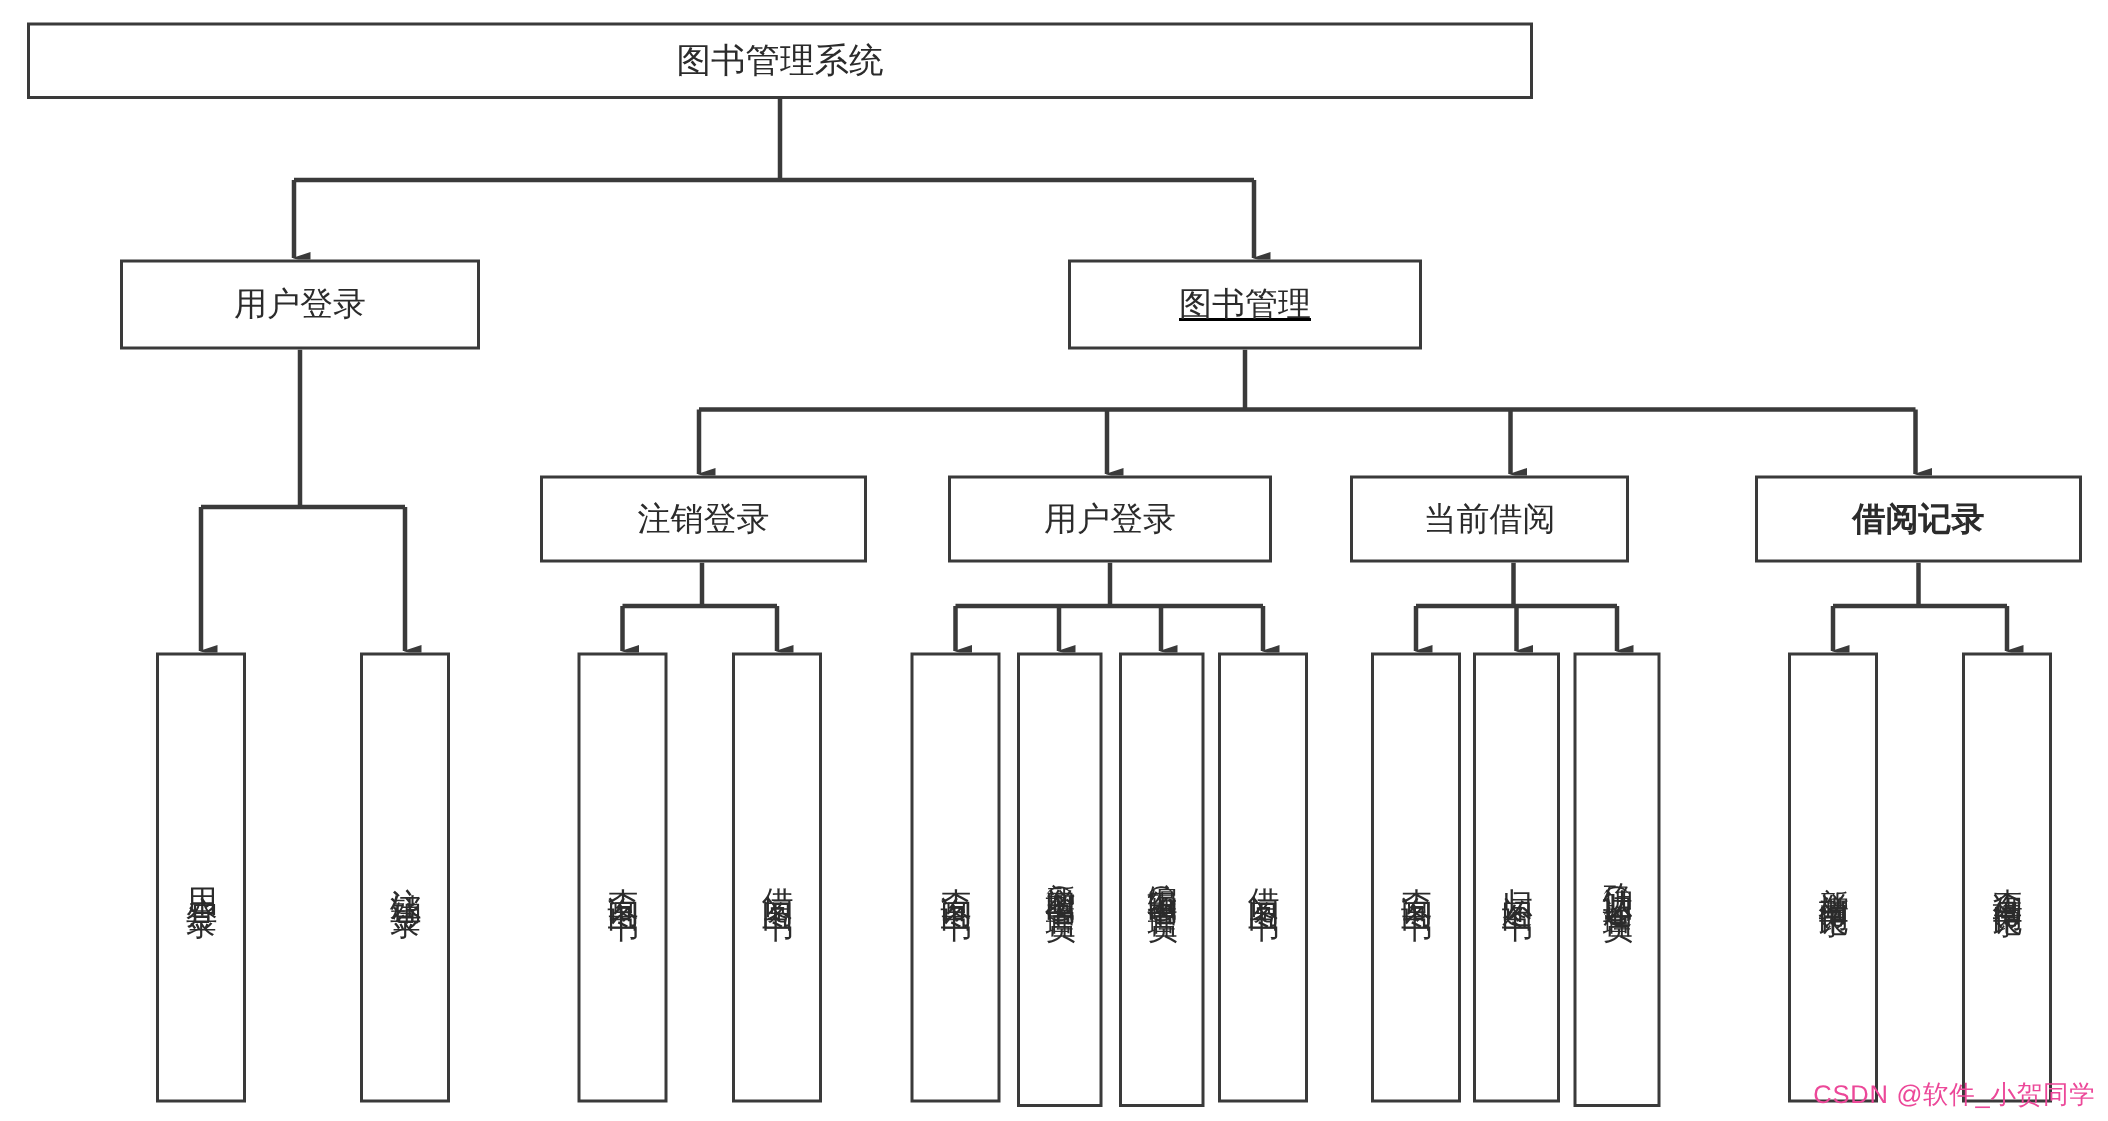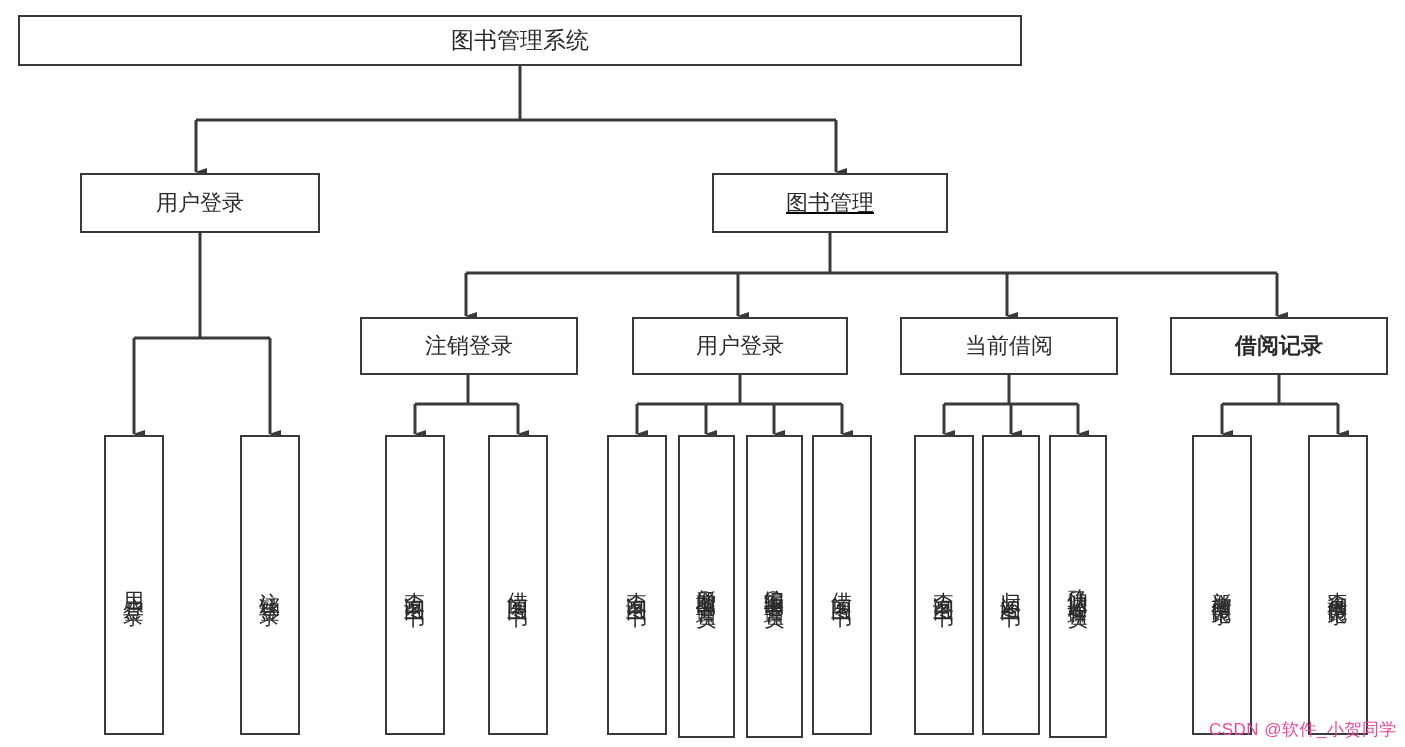--- a/index.html
+++ b/index.html
@@ -83,21 +83,21 @@
   <div class="node h-node" style="left:712px;top:173px;width:236px;height:60px;text-decoration:underline;">
     <span class="lbl">图书管理</span>
   </div>
 
   <div class="node h-node" style="left:360px;top:317px;width:218px;height:58px;">
     <span class="lbl">注销登录</span>
   </div>
   <div class="node h-node" style="left:632px;top:317px;width:216px;height:58px;">
     <span class="lbl">用户登录</span>
   </div>
-  <div class="node h-node" style="left:900px;top:317px;width:218px;height:58px;">
+  <div class="node h-node" style="left:900px;top:317px;width:186px;height:58px;">
     <span class="lbl">当前借阅</span>
   </div>
   <div class="node h-node" style="left:1170px;top:317px;width:218px;height:58px;font-weight:bold;">
     <span class="lbl">借阅记录</span>
   </div>
 
   <div class="node v-node" style="left:104px;top:435px;width:60px;height:300px;">
     <span class="lbl">用户登录</span>
   </div>
   <div class="node v-node" style="left:240px;top:435px;width:60px;height:300px;">

